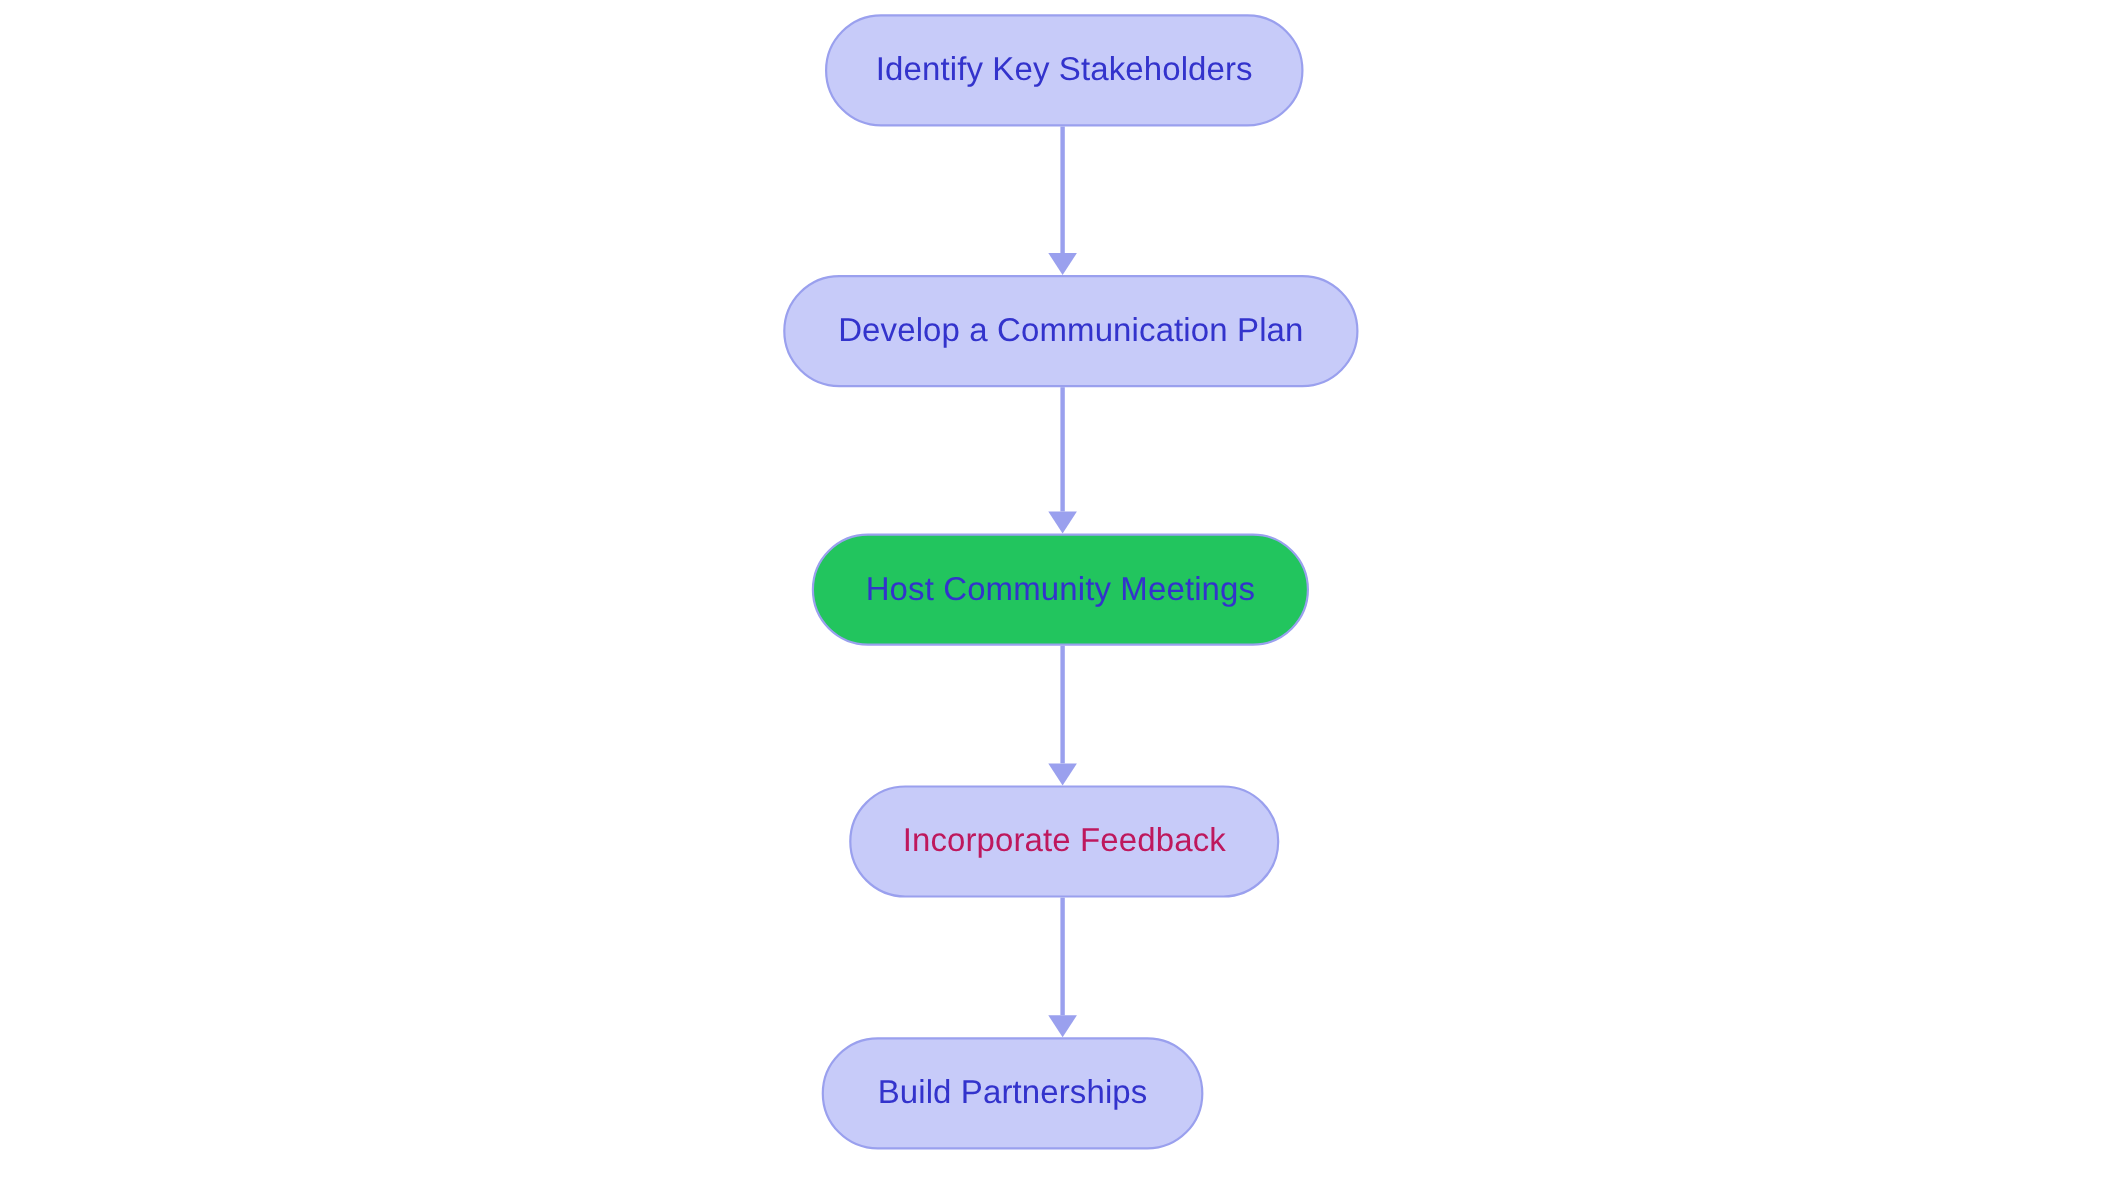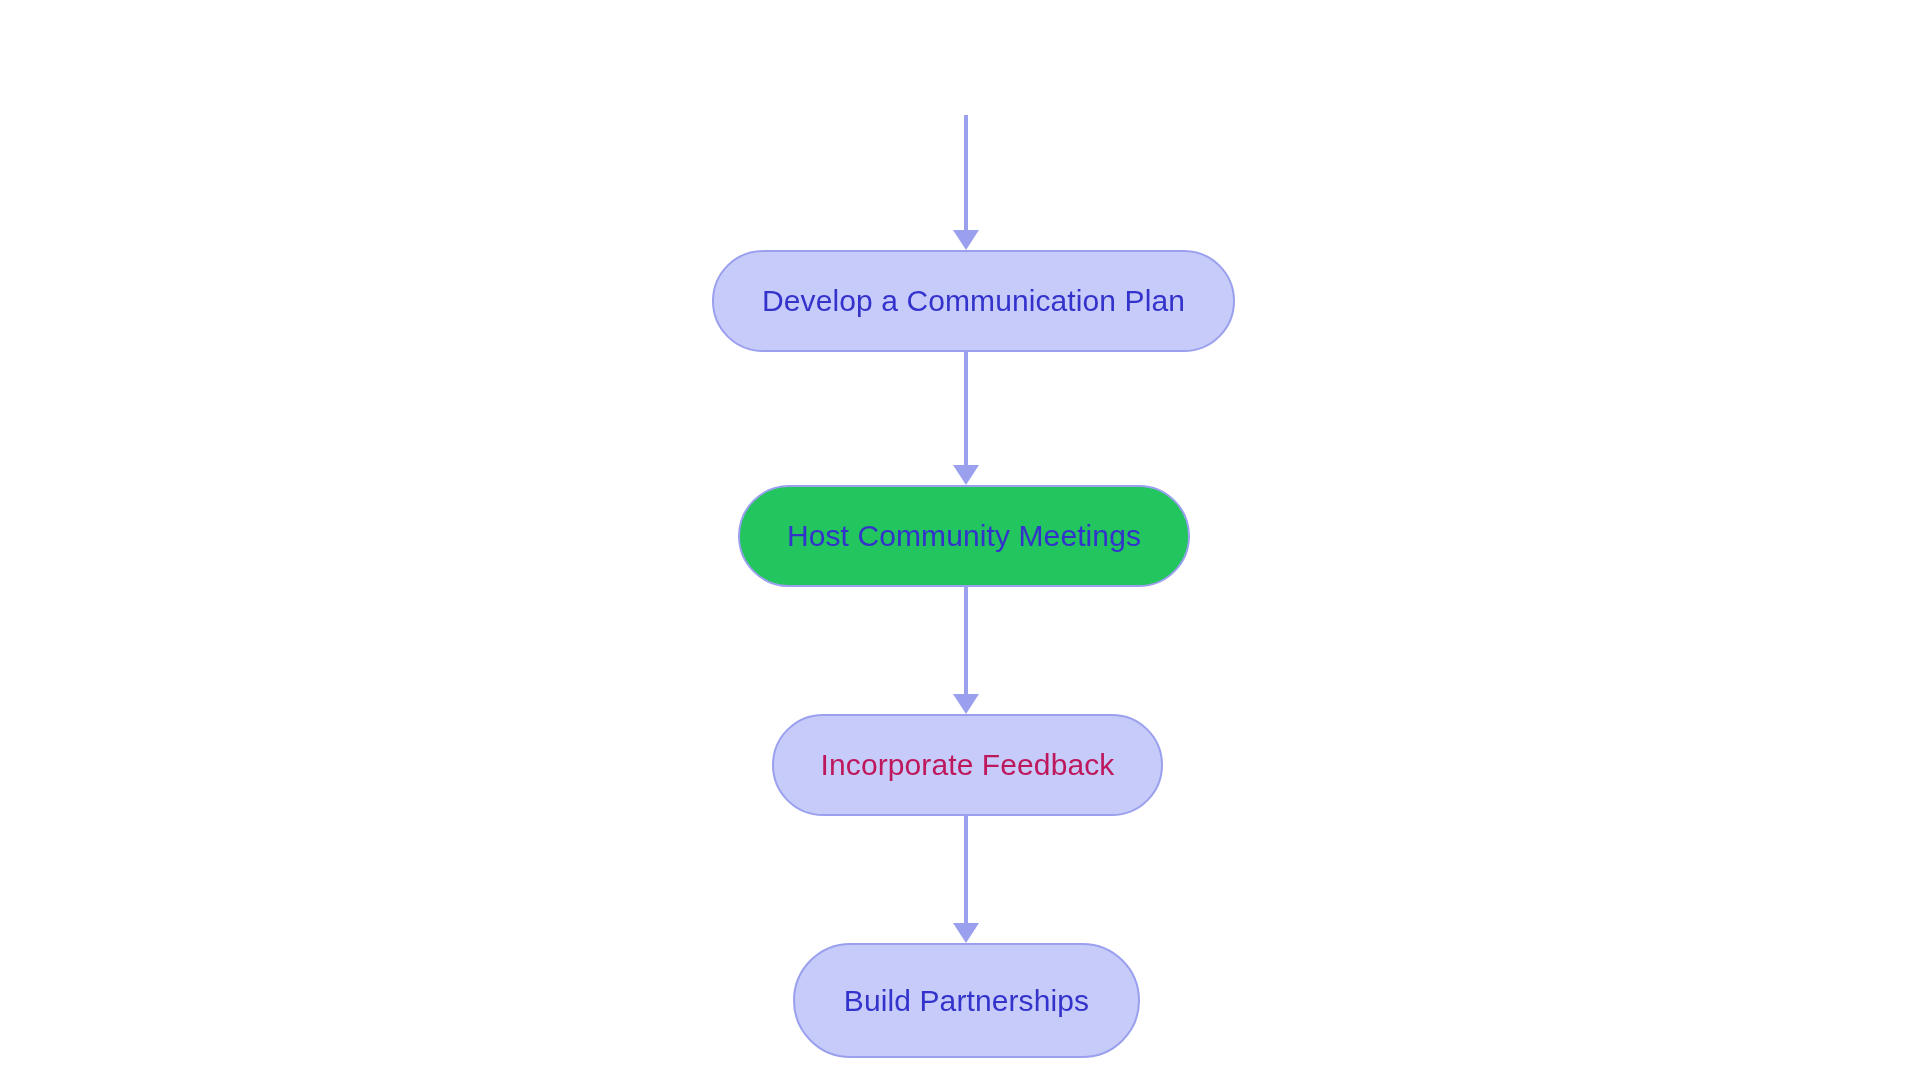--- a/index.html
+++ b/index.html
@@ -62,20 +62,23 @@
     border-left: 13px solid transparent;
     border-right: 13px solid transparent;
     border-top: 20px solid #9aa0ee;
   }
 </style>
 </head>
 <body>
 
 <div id="flowchart-canvas" style="background: rgb(255, 255, 255);">
 
+  <div class="flow-node" id="node-0" style="left: 750px; top: 13px; width: 435px; height: 102px; background: rgb(199, 203, 249); border-color: rgb(154, 160, 238);">
+    <span class="flow-node-label" style="color: rgb(51, 51, 204);">Identify Key Stakeholders</span>
+  </div>
 
   <div class="flow-connector" id="connector-0" style="left: 951px; top: 115px; width: 30px; height: 135px;">
     <div class="connector-line" style="height: 115px; background: rgb(154, 160, 238);"></div>
     <div class="connector-arrowhead" style="border-top-color: rgb(154, 160, 238);"></div>
   </div>
 
   <div class="flow-node" id="node-1" style="left: 712px; top: 250px; width: 523px; height: 102px; background: rgb(199, 203, 249); border-color: rgb(154, 160, 238);">
     <span class="flow-node-label" style="color: rgb(51, 51, 204);">Develop a Communication Plan</span>
   </div>
 
@@ -95,17 +98,17 @@
 
   <div class="flow-node" id="node-3" style="left: 772px; top: 714px; width: 391px; height: 102px; background: rgb(199, 203, 249); border-color: rgb(154, 160, 238);">
     <span class="flow-node-label" style="color: #be185d;">Incorporate Feedback</span>
   </div>
 
   <div class="flow-connector" id="connector-3" style="left: 951px; top: 816px; width: 30px; height: 127px;">
     <div class="connector-line" style="height: 107px; background: rgb(154, 160, 238);"></div>
     <div class="connector-arrowhead" style="border-top-color: rgb(154, 160, 238);"></div>
   </div>
 
-  <div class="flow-node" id="node-4" style="left: 793px; top: 943px; width: 347px; height: 115px; background: rgb(199, 203, 249); border-color: rgb(154, 160, 238);">
+  <div class="flow-node" id="node-4" style="left: 747px; top: 943px; width: 347px; height: 102px; background: rgb(199, 203, 249); border-color: rgb(154, 160, 238);">
     <span class="flow-node-label" style="color: rgb(51, 51, 204);">Build Partnerships</span>
   </div>
 
 </div>
 
 </body></html>

